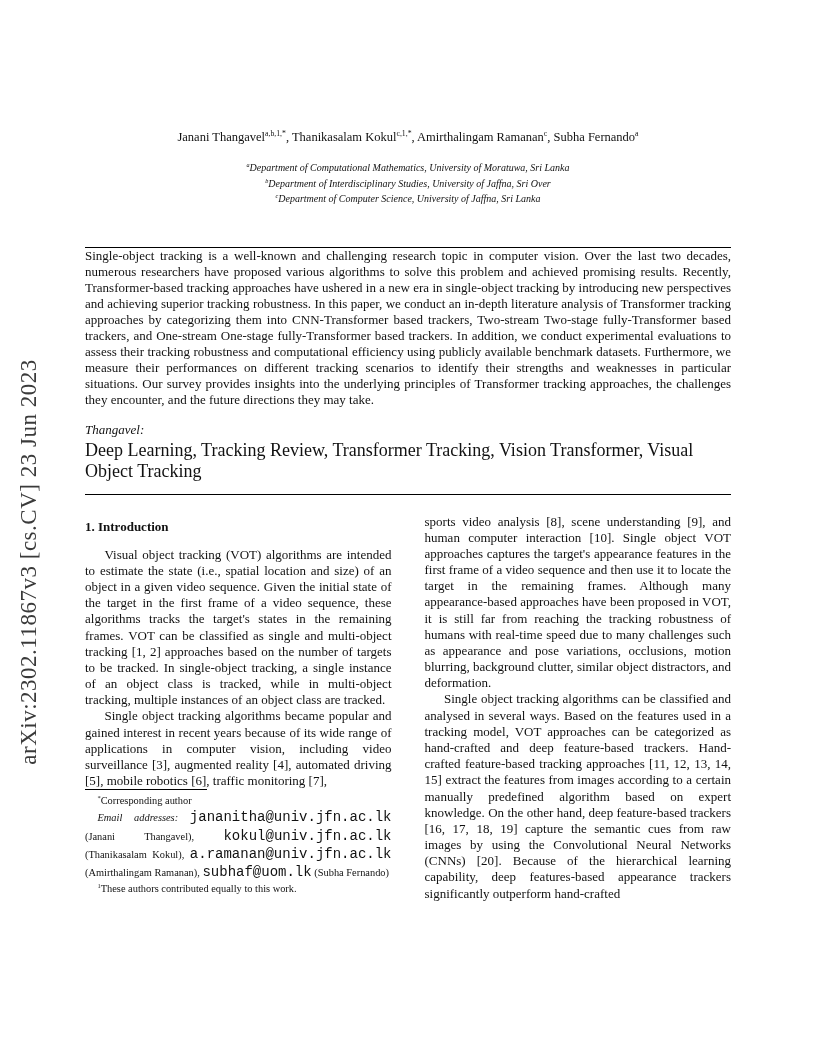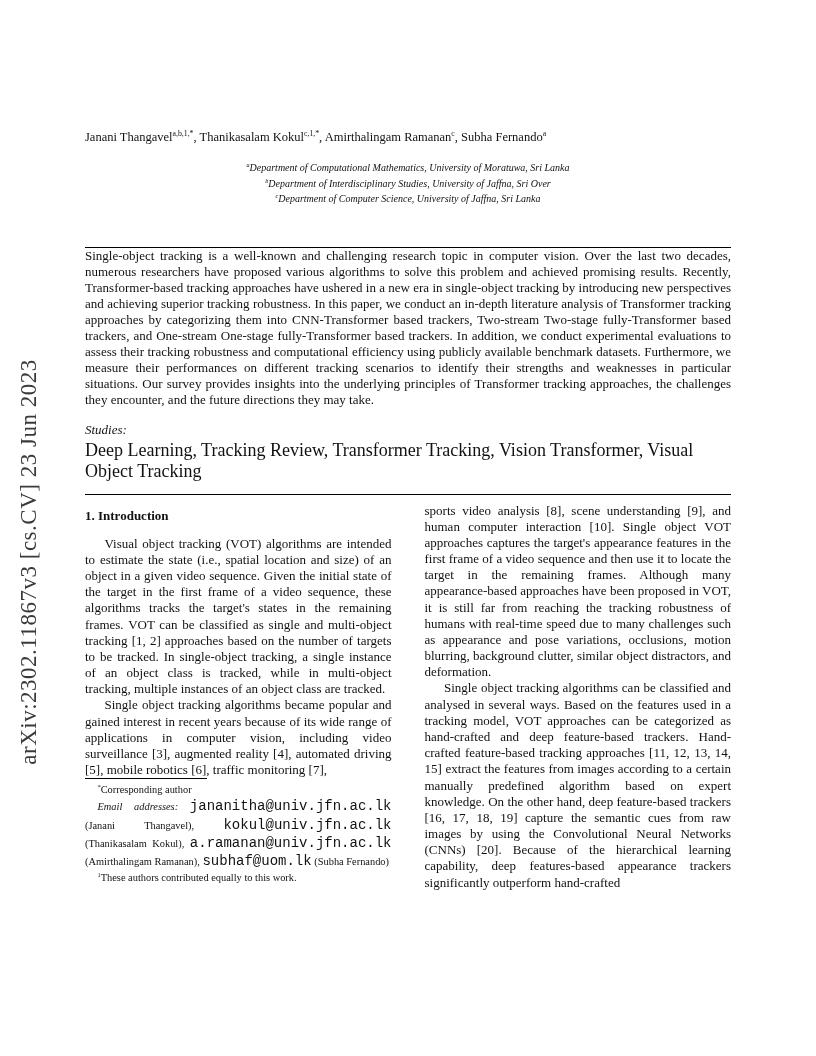--- a/index.html
+++ b/index.html
@@ -21,36 +21,36 @@
     font-size: 23px;
     letter-spacing: 0.5px;
     color: #3a3a3a;
   }
   .content { padding: 130px 85px 0 85px; }
   h1.title {
     font-size: 18px; font-weight: normal;
     text-align: center; margin: 0 0 20px 0;
     letter-spacing: 0.2px;
   }
-  .authors { font-size: 12.5px; margin: 0 0 15px 0; }
+  .authors { text-align: center; font-size: 12.5px; margin: 0 0 15px 0; }
   sup { font-size: 0.62em; vertical-align: super; line-height: 0; }
   .affiliations {
     text-align: center; font-style: italic;
     font-size: 10px; line-height: 1.55;
     margin: 0 0 40px 0;
   }
   .rule { border: none; border-top: 1px solid #000; margin: 0; height: 0; }
   .abstract h2 { font-size: 13px; font-weight: bold; margin: 13px 0 10px 0; }
   .abstract-text {
     font-size: 13px; line-height: 1.24;
     text-align: justify; margin: 0 0 13px 0;
   }
   .keywords-label { font-style: italic; font-size: 13px; margin: 0 0 2px 0; }
   .keywords-text { font-size: 18px; margin: 0 0 12px 0; }
-  .columns { display: flex; gap: 33px; margin-top: 8px; }
+  .columns { display: flex; gap: 33px; margin-top: 19px; }
   .col {
     width: 313px; font-size: 13px; line-height: 1.245;
     text-align: justify;
   }
   .col-left { display: flex; flex-direction: column; height: 376px; }
   .section-heading { font-size: 13px; font-weight: bold; margin: 5px 0 12px 0; }
   .body-par { margin: 0; }
   .indent { text-indent: 1.5em; }
   .footnotes {
     margin-top: auto;
@@ -81,21 +81,21 @@
     <div class="affiliations">
       <div><sup>a</sup><span>Department of Computational Mathematics, University of Moratuwa, Sri Lanka</span></div>
       <div><sup>b</sup><span>Department of Interdisciplinary Studies, University of Jaffna, Sri Over</span></div>
       <div><sup>c</sup><span>Department of Computer Science, University of Jaffna, Sri Lanka</span></div>
     </div>
 
     <hr class="rule">
 
     <section class="abstract">
       <p class="abstract-text">Single-object tracking is a well-known and challenging research topic in computer vision. Over the last two decades, numerous researchers have proposed various algorithms to solve this problem and achieved promising results. Recently, Transformer-based tracking approaches have ushered in a new era in single-object tracking by introducing new perspectives and achieving superior tracking robustness. In this paper, we conduct an in-depth literature analysis of Transformer tracking approaches by categorizing them into CNN-Transformer based trackers, Two-stream Two-stage fully-Transformer based trackers, and One-stream One-stage fully-Transformer based trackers. In addition, we conduct experimental evaluations to assess their tracking robustness and computational efficiency using publicly available benchmark datasets. Furthermore, we measure their performances on different tracking scenarios to identify their strengths and weaknesses in particular situations. Our survey provides insights into the underlying principles of Transformer tracking approaches, the challenges they encounter, and the future directions they may take.</p>
-      <p class="keywords-label">Studies:</p>
+      <p class="keywords-label">Thangavel:</p>
       <p class="keywords-text">Deep Learning, Tracking Review, Transformer Tracking, Vision Transformer, Visual Object Tracking</p>
     </section>
 
     <hr class="rule">
 
     <div class="columns">
 
       <div class="col col-left">
         <h3 class="section-heading">1. Introduction</h3>
         <p class="body-par indent">Visual object tracking (VOT) algorithms are intended to estimate the state (i.e., spatial location and size) of an object in a given video sequence. Given the initial state of the target in the first frame of a video sequence, these algorithms tracks the target's states in the remaining frames. VOT can be classified as single and multi-object tracking [1, 2] approaches based on the number of targets to be tracked. In single-object tracking, a single instance of an object class is tracked, while in multi-object tracking, multiple instances of an object class are tracked.</p>

